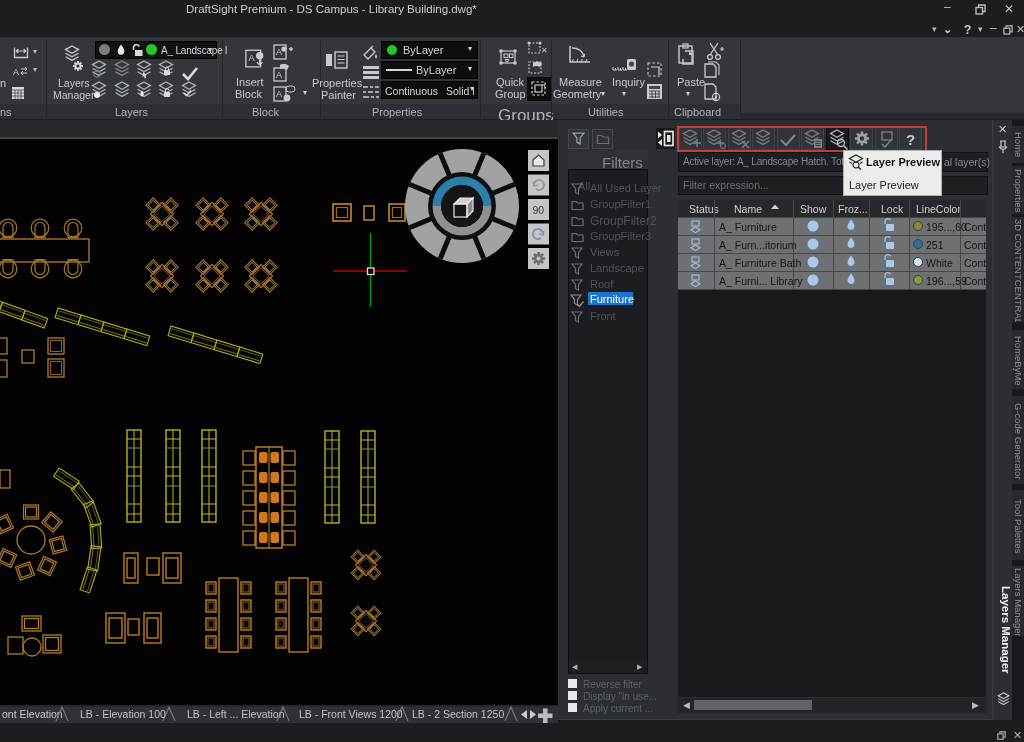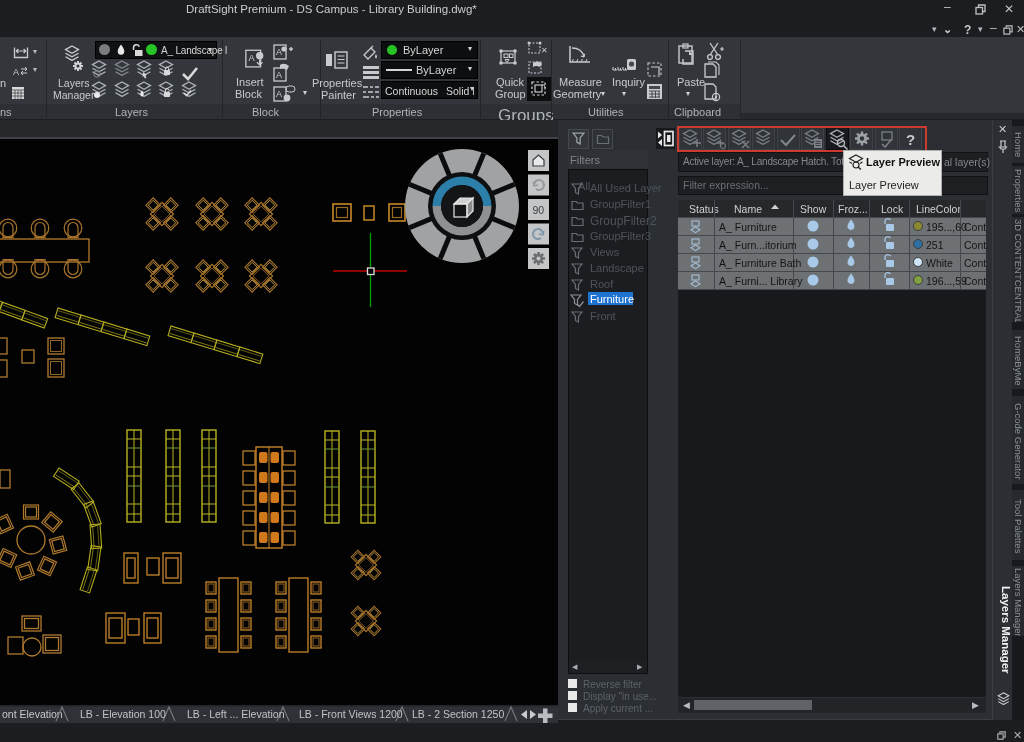--- a/index.html
+++ b/index.html
@@ -578,21 +578,21 @@
 
     <div class="abs" style="left:568px;top:129px;width:21px;height:20px;background:#32363b;border:1px solid #45484e;"></div>
     <svg class="abs" style="left:572px;top:132px;" width="13" height="13" viewBox="0 0 12 12">
         <use href="#funnel" stroke="#9ba0a6"></use>
       </svg>
     <div class="abs" style="left:592px;top:129px;width:21px;height:20px;background:#2e3136;border:1px solid #45484e;"></div>
     <svg class="abs" style="left:596px;top:133px;" width="14" height="12" viewBox="0 0 13 12">
         <use href="#folder" stroke="#6a6f75"></use>
       </svg>
     <div class="abs" style="left:568px;top:150px;width:80px;height:19px;background:#2e3136;"></div>
-    <div class="txt" style="left:570px;top:154px;font-size:11px;color:#81858b;">Filters</div>
+    <div class="txt" style="left:602px;top:154px;font-size:15px;color:#81858b;">Filters</div>
 
     <div class="abs" style="left:568px;top:169px;width:80px;height:505px;background:#1b1d21;border:1px solid #0c0d0f;"></div>
     <div id="tree">
       <div class="txt" style="left:578px;top:166px;font-size:11px;color:#4e535b;margin-top:14px;">All</div>
       <svg class="abs" style="left:571px;top:183px;" width="12" height="12" viewBox="0 0 12 12">
           <use href="#funnel" stroke="#6a6f75"></use>
         </svg>
       <div class="txt" style="left:590px;top:182px;font-size:11px;color:#4e535b;">All Used Layer</div>
       <svg class="abs" style="left:571px;top:199px;" width="13" height="12" viewBox="0 0 13 12">
           <use href="#folder" stroke="#6a6f75"></use>

